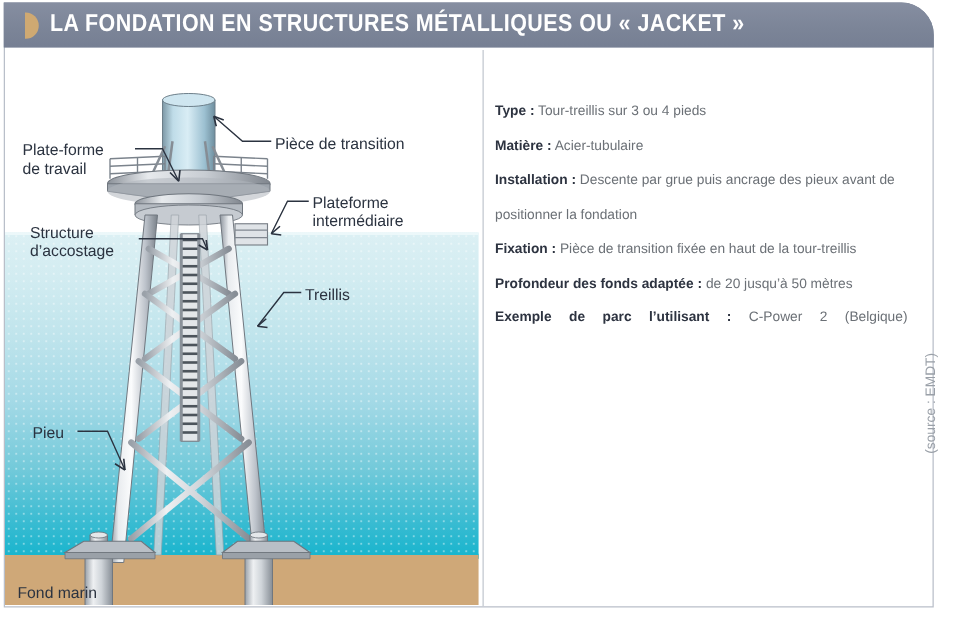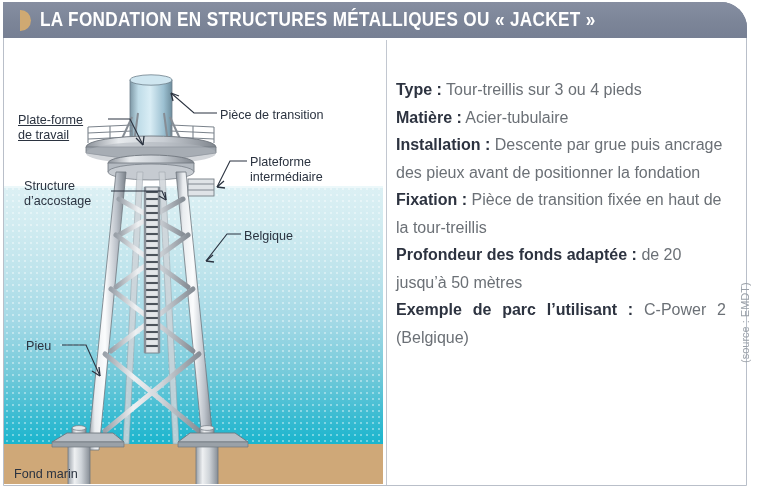--- a/index.html
+++ b/index.html
@@ -122,21 +122,21 @@
 
   
   .lab {
     position: absolute;
     color: #2b3340;
     font-size: 12.6px;
     line-height: 15px;
     white-space: nowrap;
     font-family: "Liberation Sans", sans-serif;
   }
-  #lab-plate   { left: 14px;  top: 74px; text-decoration: underline; }
+  #lab-plate   { left: 14px;  top: 74px; }
   #lab-struct  { left: 20px;  top: 140px; }
   #lab-piece   { left: 216px; top: 69px; }
   #lab-plint   { left: 246px; top: 116px; }
   #lab-treillis{ left: 240px; top: 190px; }
   #lab-pieu    { left: 22px;  top: 300px; }
   #lab-fond    { left: 10px;  top: 428px; }
 
   
   #divider {
     position: absolute;
@@ -145,21 +145,21 @@
     background: #c2c7d0;
   }
 
   
   #textpanel {
     position: absolute;
     left: 396px; top: 76px;
     width: 330px;
   }
   .spec {
-    font-size: 16px;
+    font-size: 11px;
     line-height: 27.5px;
     color: #6b7076;
     font-family: "Liberation Sans", sans-serif;
     margin: 0;
     text-align: left;
   }
   .spec .k {
     font-weight: bold;
     color: #2d3340;
   }
@@ -391,21 +391,21 @@
     </div>
     <div class="lab" id="lab-struct">
       <span>Structure</span><br>
       <span>d’accostage</span>
     </div>
     <div class="lab" id="lab-piece">Pièce de transition</div>
     <div class="lab" id="lab-plint">
       <span>Plateforme</span><br>
       <span>intermédiaire</span>
     </div>
-    <div class="lab" id="lab-treillis">Belgique</div>
+    <div class="lab" id="lab-treillis">Treillis</div>
     <div class="lab" id="lab-pieu">Pieu</div>
     <div class="lab" id="lab-fond">Fond marin</div>
   </div>
 
   <div id="divider"></div>
 
   <div id="textpanel">
     <p class="spec">
       <span class="k">Type :</span>
       <span>Tour-treillis sur 3 ou 4 pieds</span>

